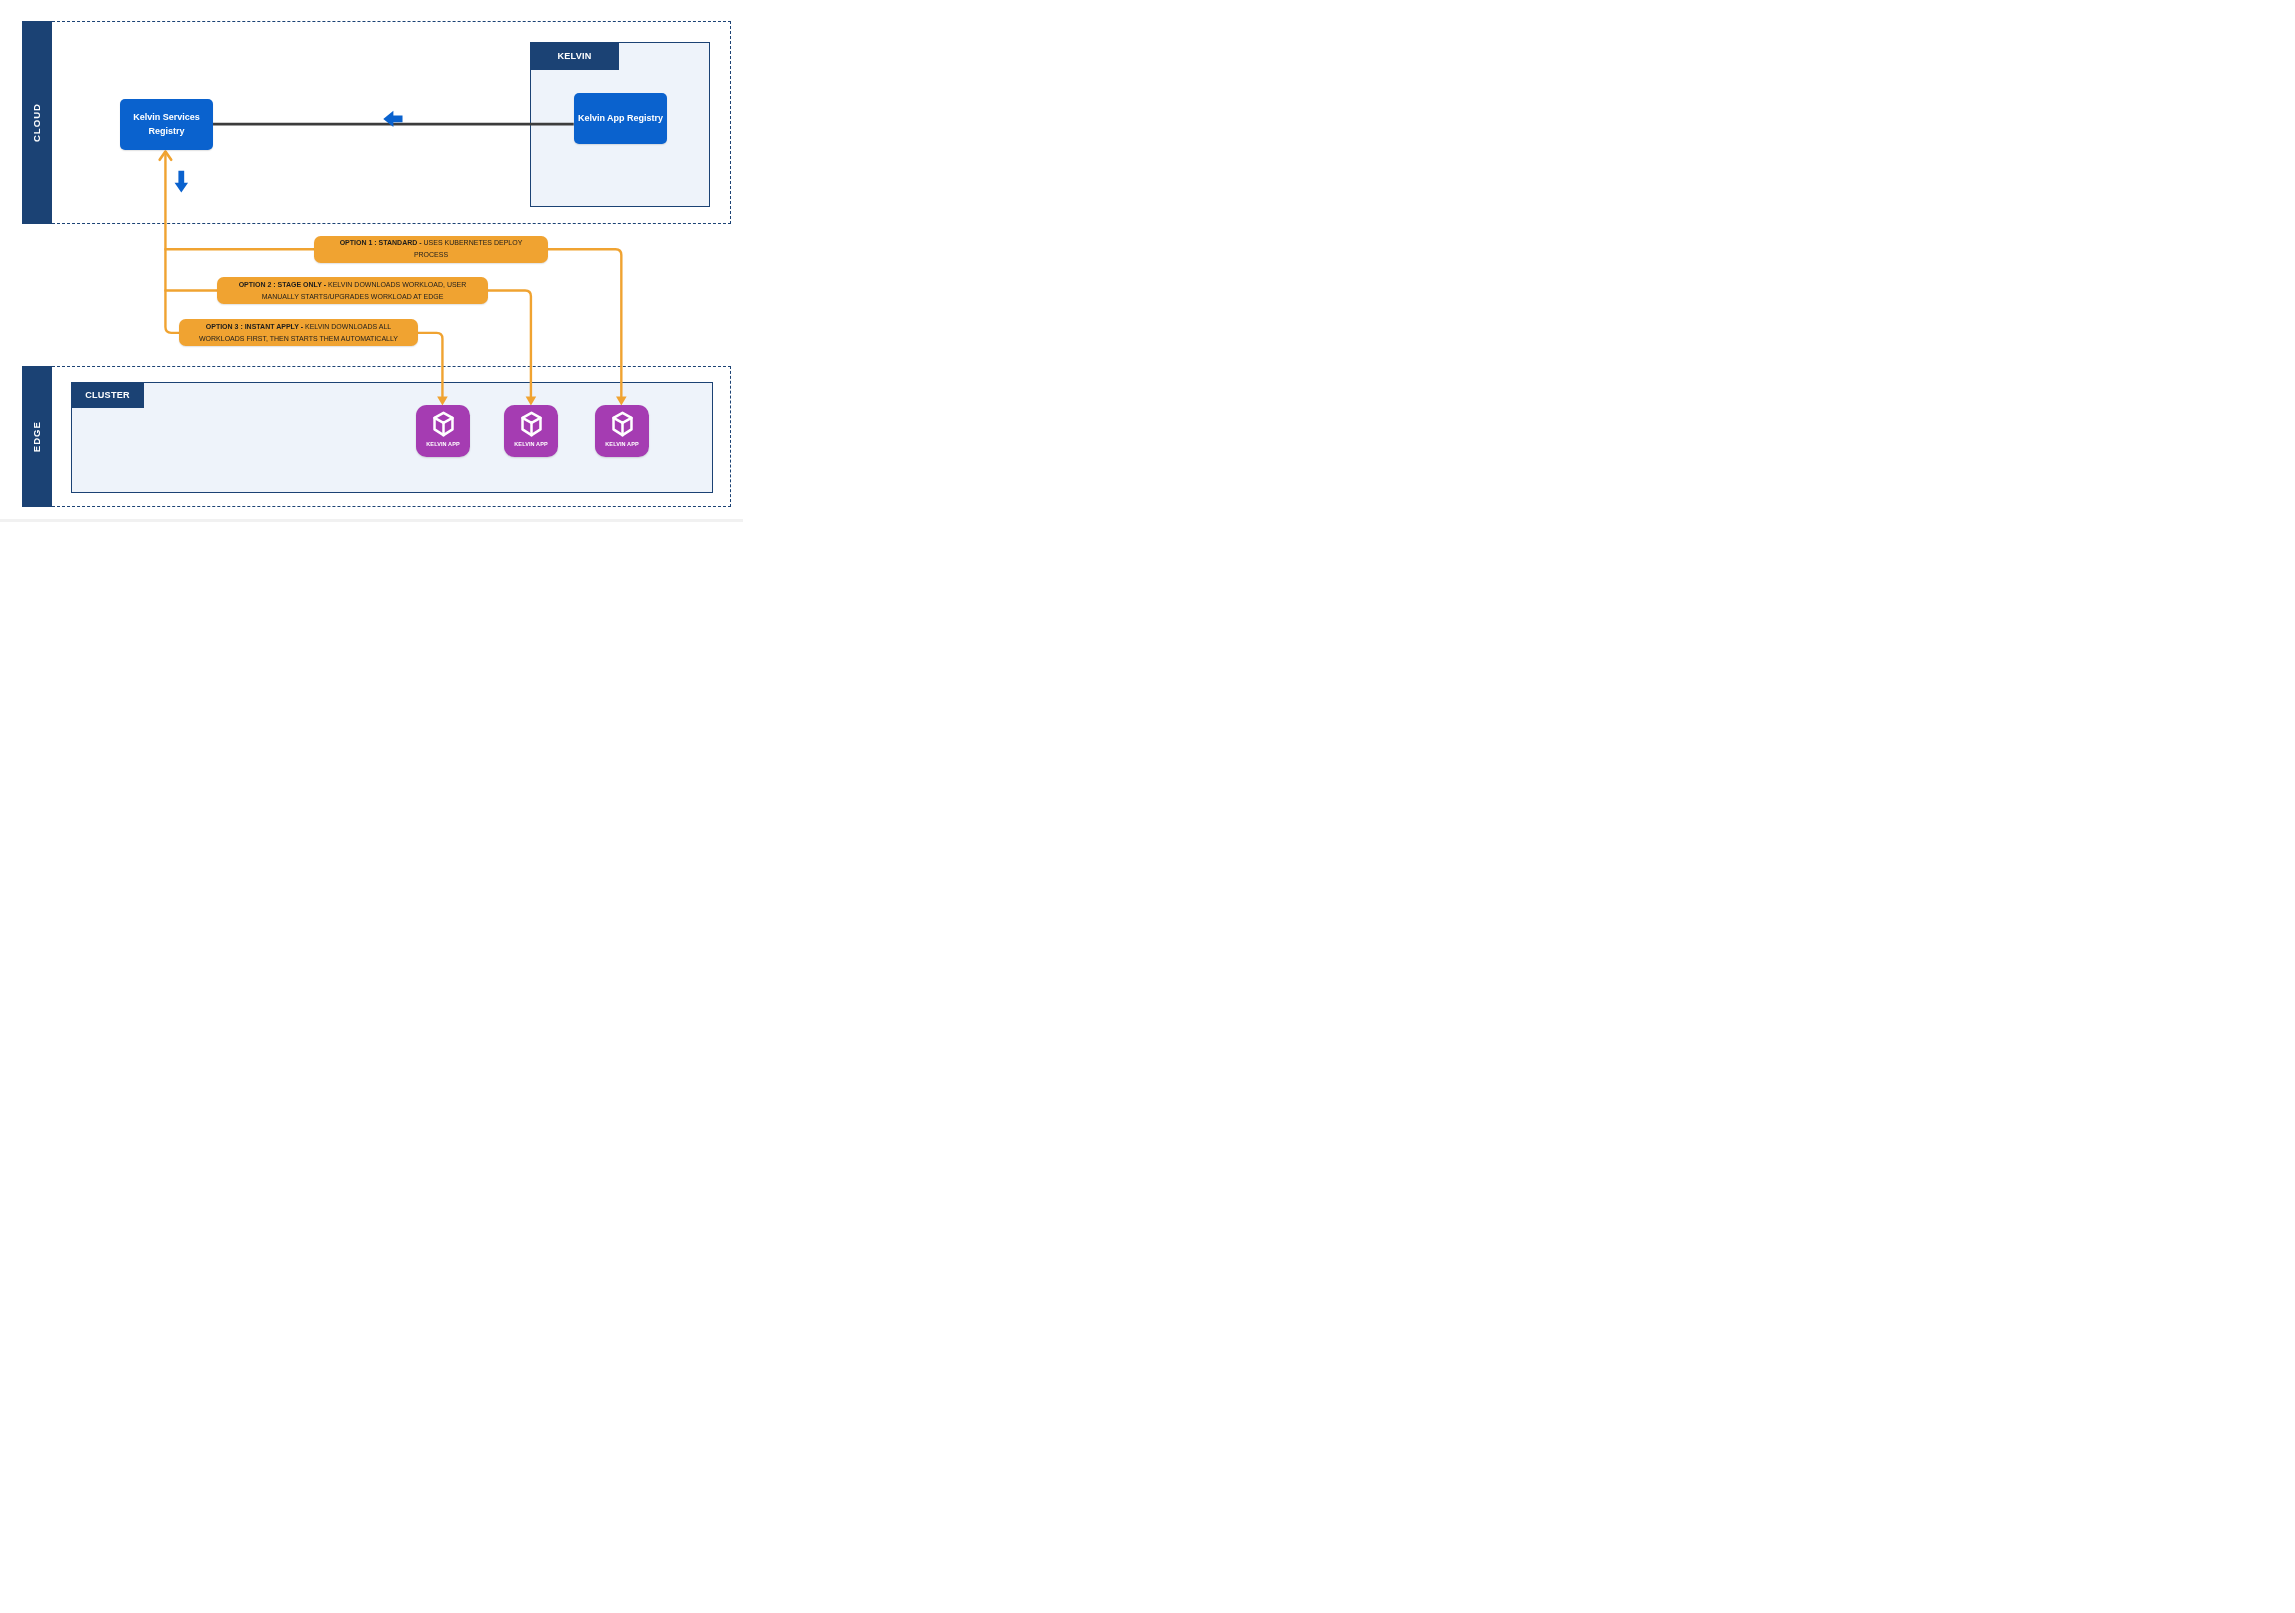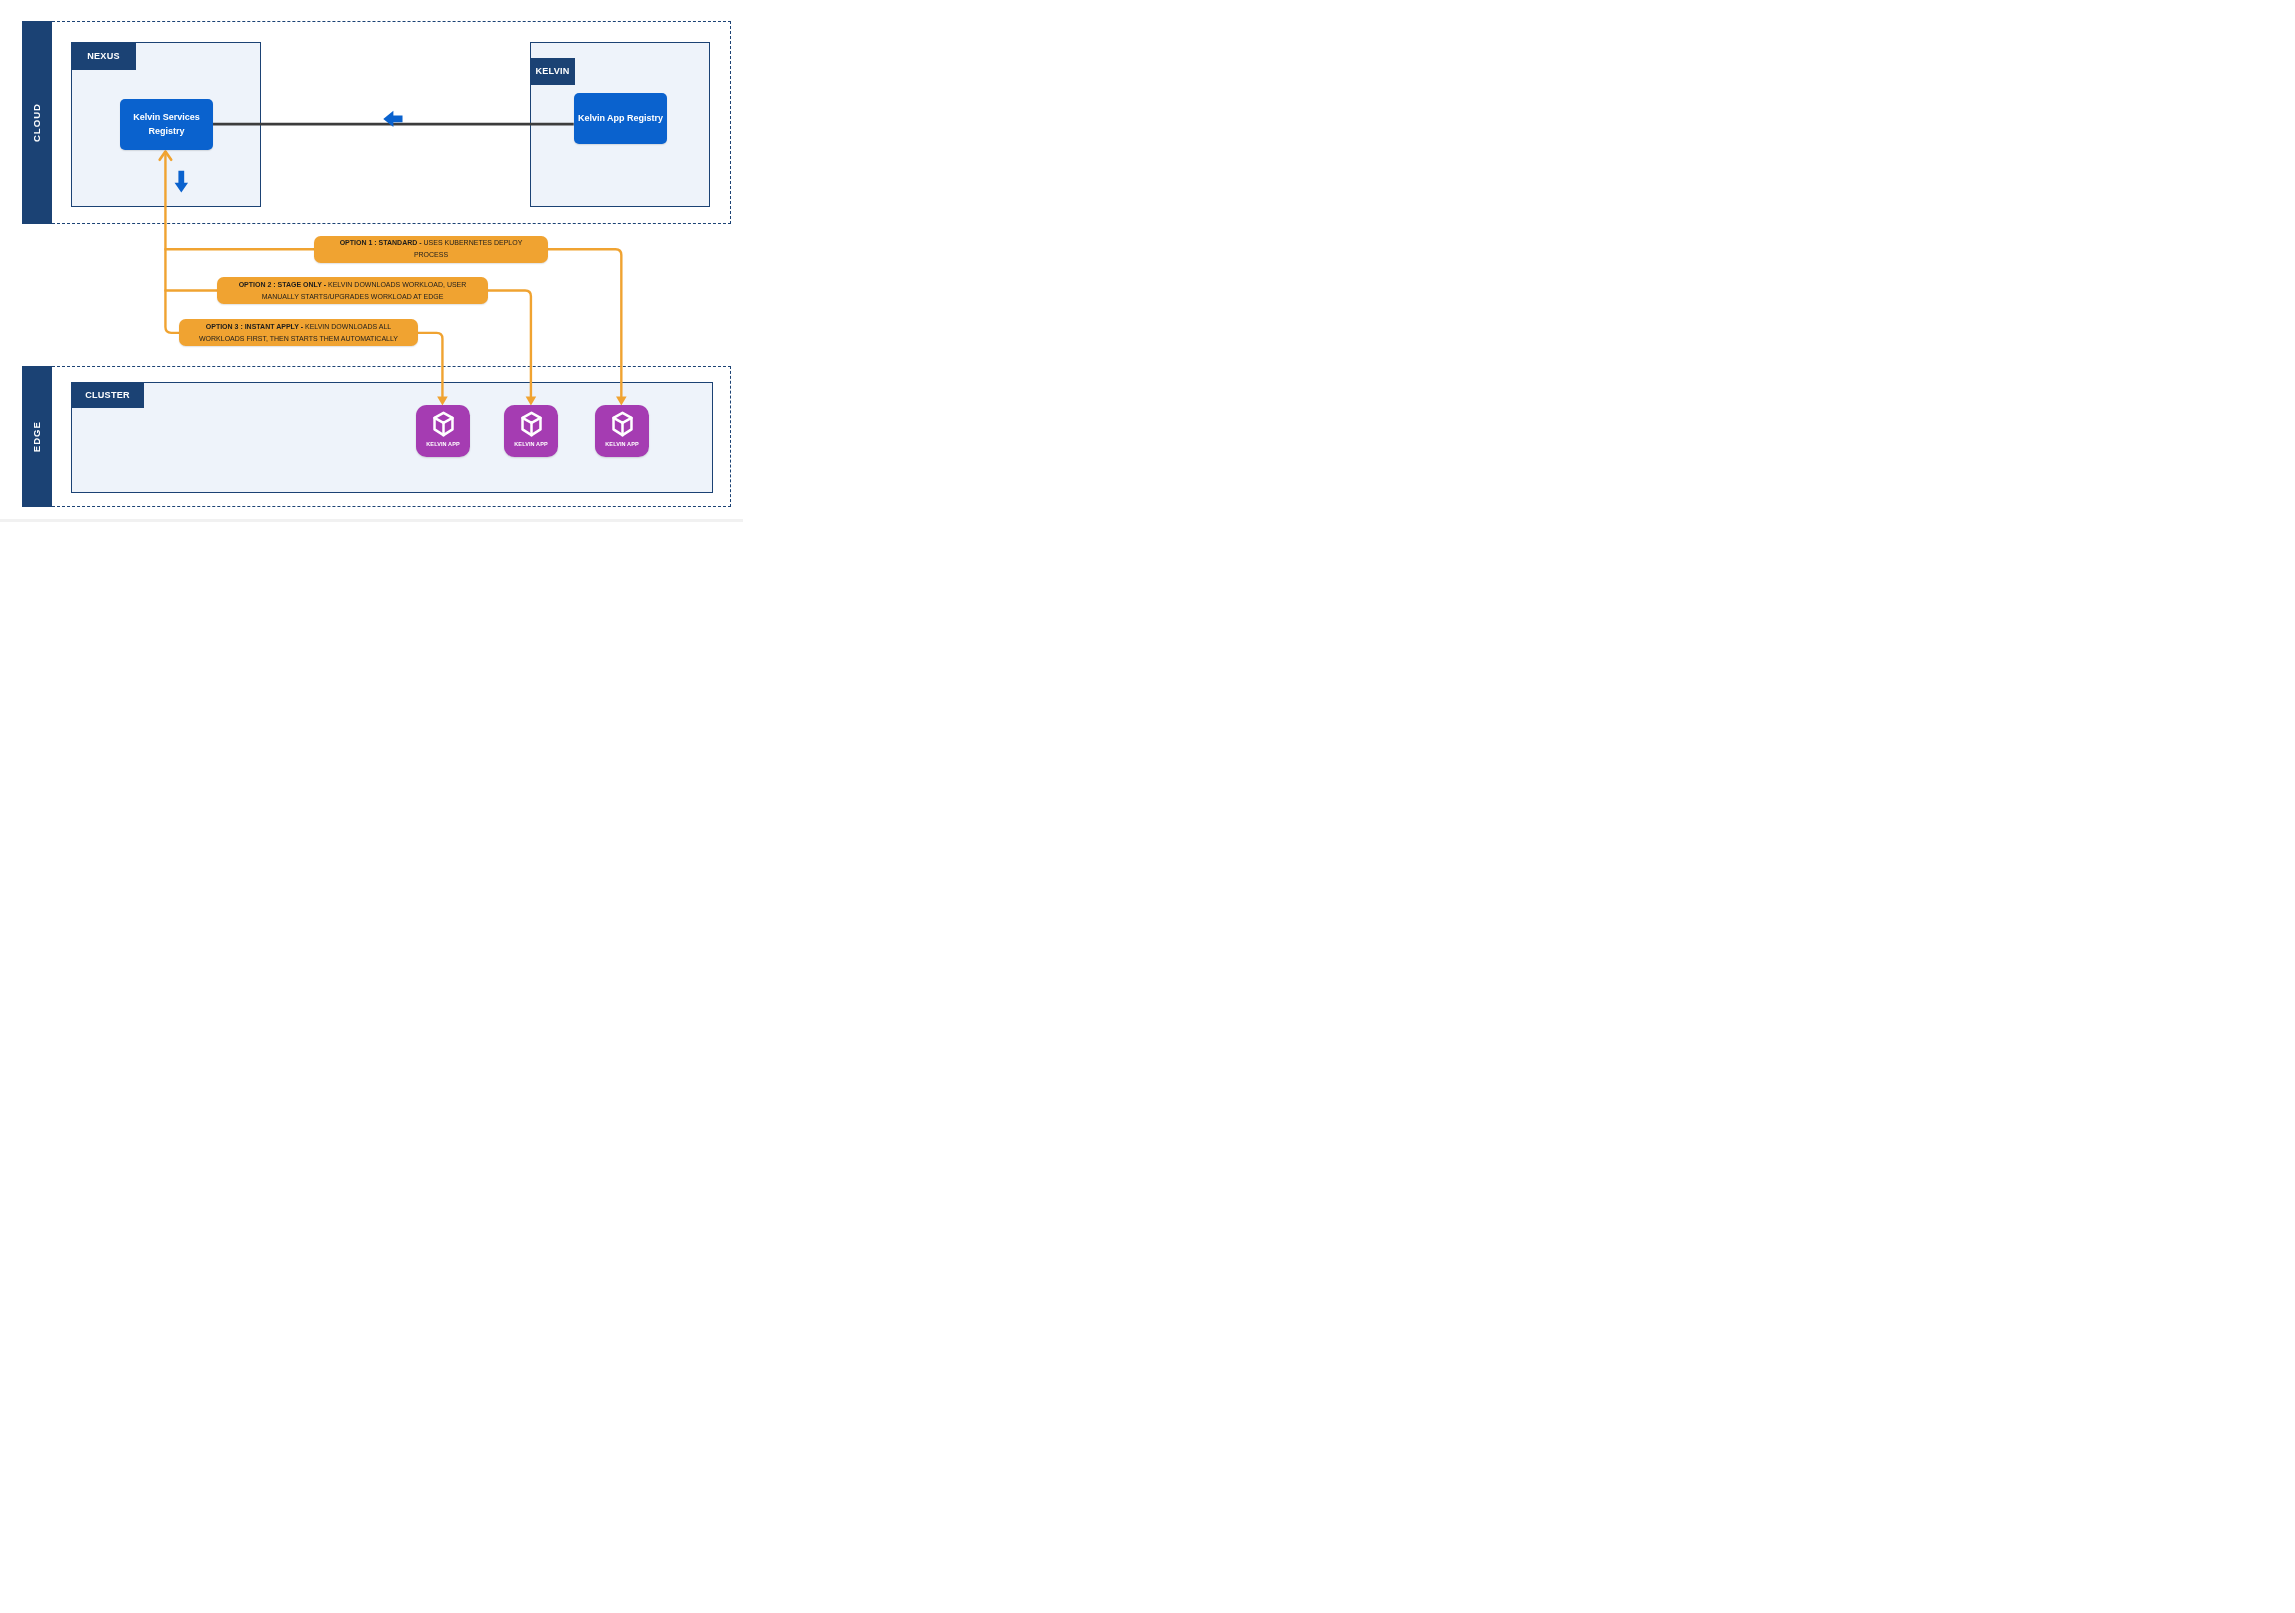--- a/index.html
+++ b/index.html
@@ -24,21 +24,21 @@
         font-weight:bold; font-size:9.6px; letter-spacing:1px;}
 
   
   .subbox{position:absolute; background:var(--light); border:0.5px solid var(--navy); z-index:1;}
   .subbox .tab{position:absolute; left:-0.5px; top:-0.5px; background:var(--navy); color:#fff;
         display:flex; align-items:center; justify-content:center;
         font-weight:bold; font-size:9.1px; letter-spacing:0.2px;}
   .nexus{left:71px; top:42px; width:190px; height:165px;}
   .nexus .tab{width:64px; height:27px;}
   .kelvinbox{left:530px; top:42px; width:180px; height:165px;}
-  .kelvinbox .tab{width:44px; height:27px;margin-top:15px;}
+  .kelvinbox .tab{width:88px; height:27px;}
   .cluster{left:71px; top:382px; width:642px; height:111px;padding-left:24px;}
   .cluster .tab{width:72px; height:25px;}
 
   
   .node{position:absolute; width:93px; height:51px; background:var(--blue);
         border-radius:5px; color:#fff; font-weight:bold; font-size:9px;
         line-height:1.5; display:flex; align-items:center; justify-content:center;
         text-align:center; padding:0 3px; z-index:6;
         box-shadow:0 1px 1.4px rgba(0,0,0,0.12);}
   .node.ksr{left:120px; top:99px;}
@@ -74,23 +74,20 @@
 </head>
 <body>
 
 <div class="canvas">
 
   <div class="region cloud"></div>
   <div class="vbar cloud">
     <span>CLOUD</span>
   </div>
 
-  <div class="subbox nexus">
-    <div class="tab">NEXUS</div>
-  </div>
   <div class="subbox kelvinbox">
     <div class="tab">KELVIN</div>
   </div>
 
   <div class="region edge"></div>
   <div class="vbar edge">
     <span>EDGE</span>
   </div>
   <div class="subbox cluster">
     <div class="tab">CLUSTER</div>

